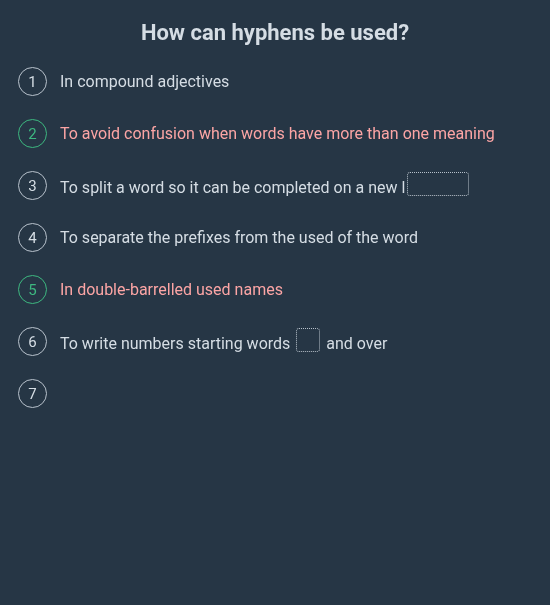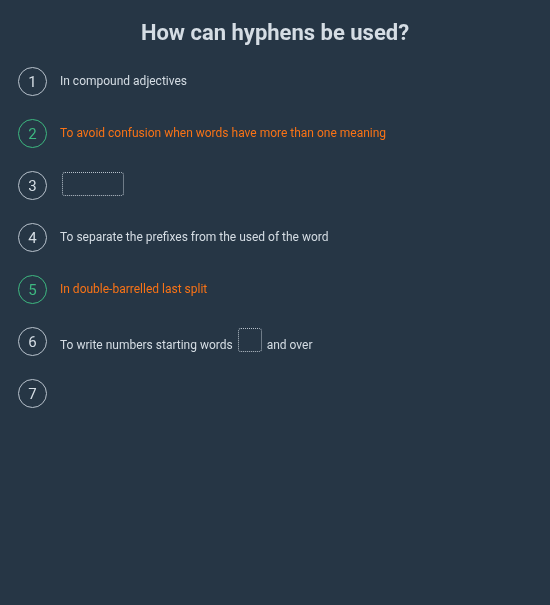--- a/index.html
+++ b/index.html
@@ -38,26 +38,26 @@
       align-items: center;
       justify-content: center;
       font-size: 15px;
       color: #d5dde4;
     }
     .option.correct .number-circle {
       border-color: #3db880;
       color: #3db880;
     }
     .option-text {
-      font-size: 12px;
+      font-size: 16px;
       line-height: 1.45;
       color: #d5dde4;
     }
     .option.correct .option-text {
-      color: #f97316;
+      color: #fca5a5;
     }
     .blank {
       display: inline-block;
       border: 1.5px dotted #b8c2cc;
       border-radius: 3px;
       height: 24px;
       vertical-align: -3px;
       margin: 0 2px;
     }
     .blank.w-wide { width: 62px; }
@@ -73,29 +73,29 @@
     <div class="option">
       <div class="number-circle">1</div>
       <div class="option-text"><span>In compound adjectives</span></div>
     </div>
     <div class="option correct">
       <div class="number-circle">2</div>
       <div class="option-text"><span>To avoid confusion when words have more than one meaning</span></div>
     </div>
     <div class="option">
       <div class="number-circle">3</div>
-      <div class="option-text"><span class="blank w-wide"></span></div>
+      <div class="option-text"><span>To split a word so it can be completed on a new l</span><span class="blank w-wide"></span></div>
     </div>
     <div class="option">
       <div class="number-circle">4</div>
       <div class="option-text"><span>To separate the prefixes from the used of the word</span></div>
     </div>
     <div class="option correct">
       <div class="number-circle">5</div>
-      <div class="option-text"><span>In double-barrelled last split</span></div>
+      <div class="option-text"><span>In double-barrelled used names</span></div>
     </div>
     <div class="option">
       <div class="number-circle">6</div>
       <div class="option-text"><span>To write numbers starting words </span><span class="blank w-small"></span><span> and over</span></div>
     </div>
     <div class="option">
       <div class="number-circle">7</div>
     </div>
   </div>
 

